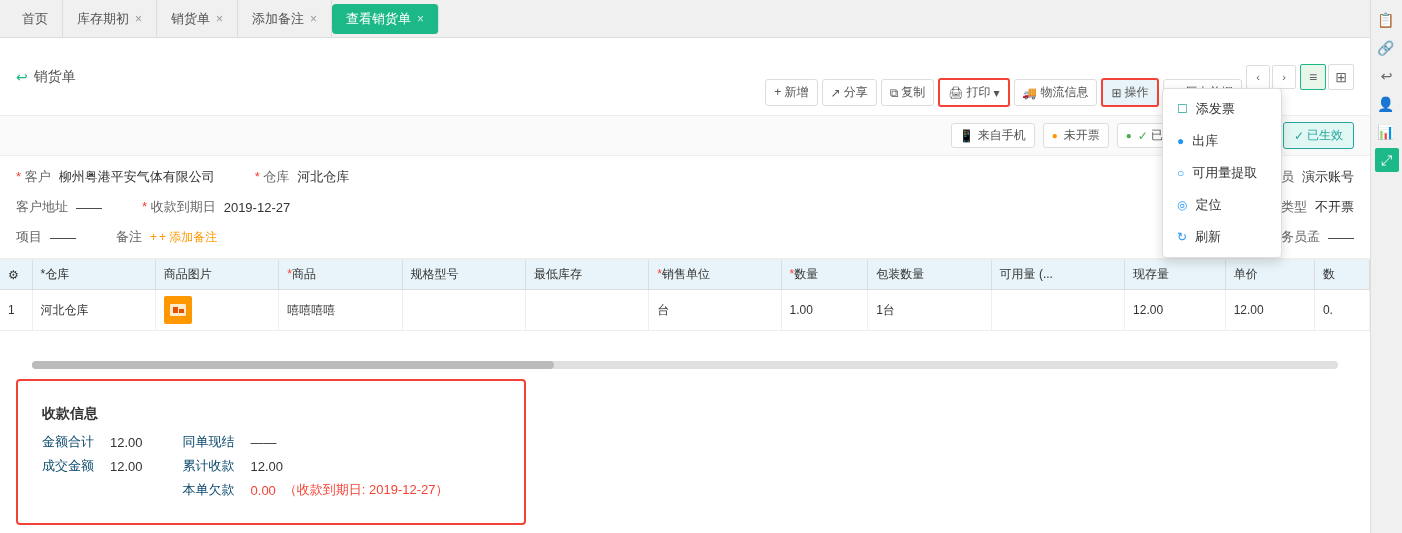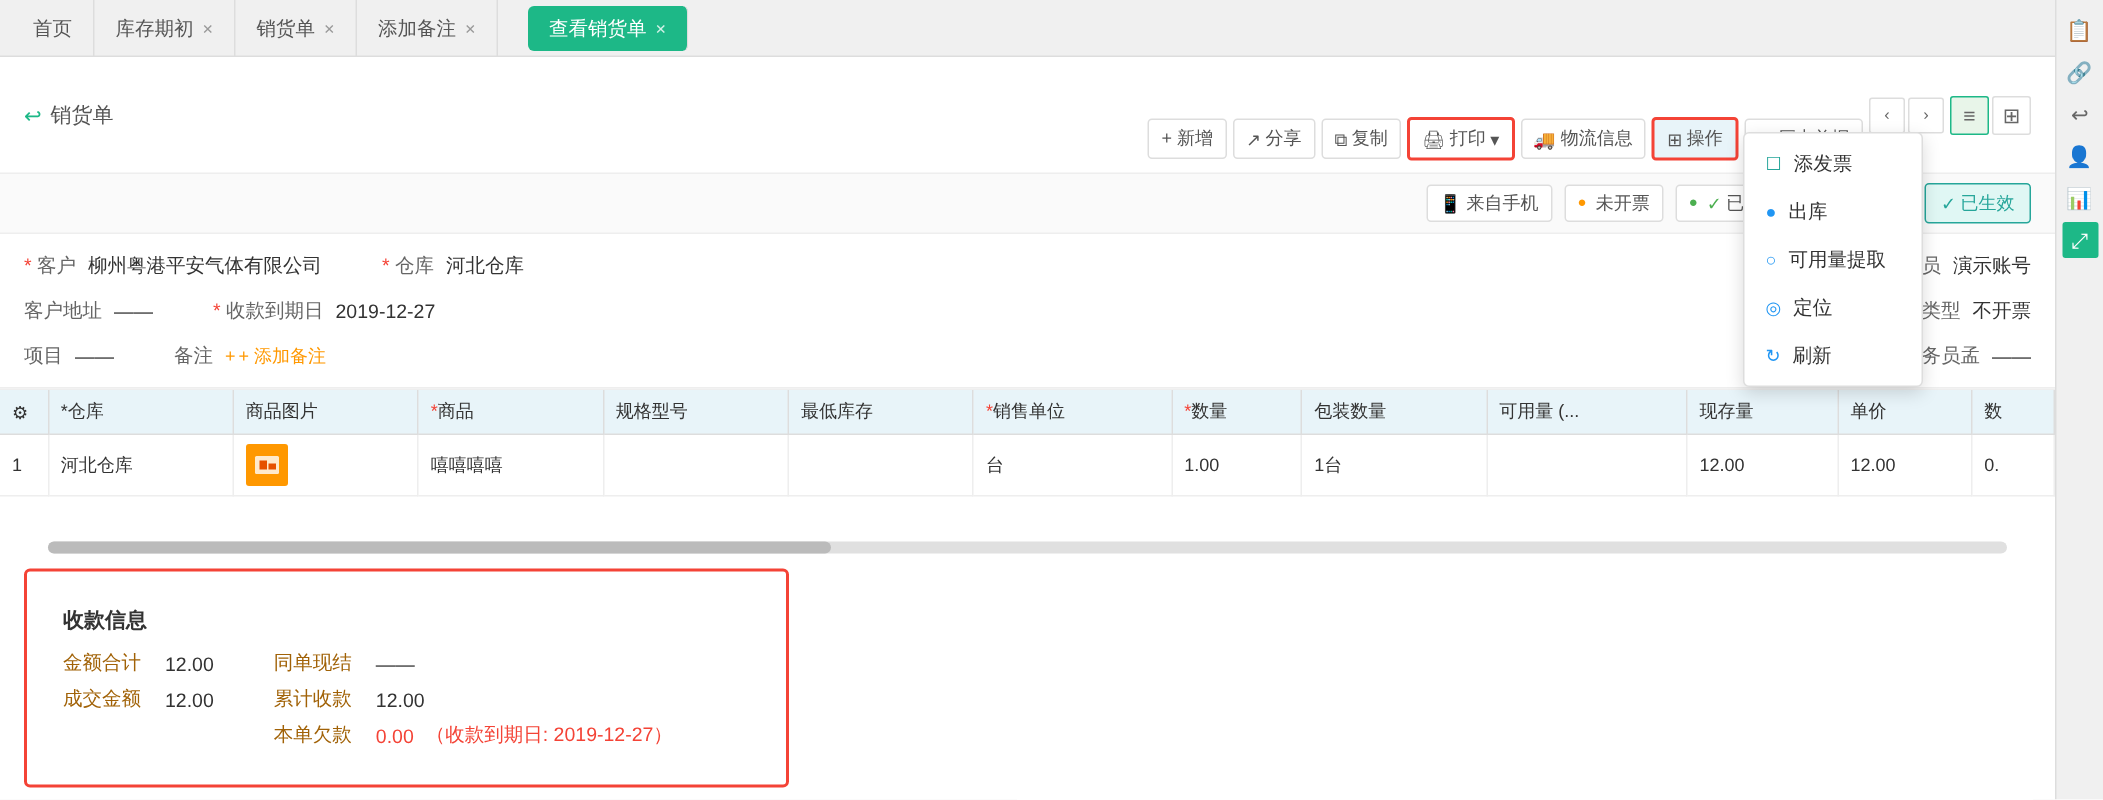--- a/index.html
+++ b/index.html
@@ -7,21 +7,21 @@
 
     
     .tab-bar {
       display: flex; align-items: center; background: #f0f0f0; border-bottom: 1px solid #ddd;
       padding: 0 8px; height: 38px; position: relative;
     }
     .tab {
       display: flex; align-items: center; padding: 0 14px; height: 48px; cursor: pointer;
       font-size: 13px; color: #555; border-right: 1px solid #ddd; white-space: nowrap;
     }
-    .tab.green-active { background: #1db887; color: #fff; border-radius: 4px; height: 30px; margin: 0 20px; }
+    .tab.green-active { background: #1db887; color: #fff; border-radius: 4px; height: 30px; margin: 0 0; }
     .tab-close { margin-left: 6px; color: #999; font-size: 12px; cursor: pointer; }
     .tab-bar-close { margin-left: auto; cursor: pointer; font-size: 18px; color: #666; }
 
     
     .main { background: #fff; height: calc(533px - 38px); display: flex; flex-direction: column; position: relative; }
 
     
     .doc-header {
       display: flex; align-items: center; padding: 8px 16px; border-bottom: 1px solid #eee;
       background: #fff;
@@ -83,21 +83,21 @@
 
     
     .payment-section {
       border: 2px solid #f44336; margin: 8px 16px; padding: 24px; border-radius: 4px;
       background: #fff; max-width: 510px;
     }
     .payment-title { font-weight: bold; font-size: 14px; margin-bottom: 10px; }
     .payment-rows { display: flex; gap: 40px; }
     .payment-col { display: flex; flex-direction: column; gap: 6px; }
     .payment-row { display: flex; align-items: center; gap: 8px; font-size: 13px; }
-    .payment-label { color: #a16207; min-width: 60px; }
+    .payment-label { color: #0c4a6e; min-width: 60px; }
     .payment-value { color: #333; }
     .payment-value.red { color: #f44336; }
 
     
     .right-sidebar {
       position: absolute; right: 0; top: 0; bottom: 0; width: 32px;
       background: #f0f0f0; border-left: 1px solid #ddd;
       display: flex; flex-direction: column; align-items: center; padding: 8px 0; gap: 4px;
     }
     .sidebar-icon { width: 24px; height: 24px; display: flex; align-items: center; justify-content: center; cursor: pointer; color: #666; font-size: 14px; border-radius: 2px; }

